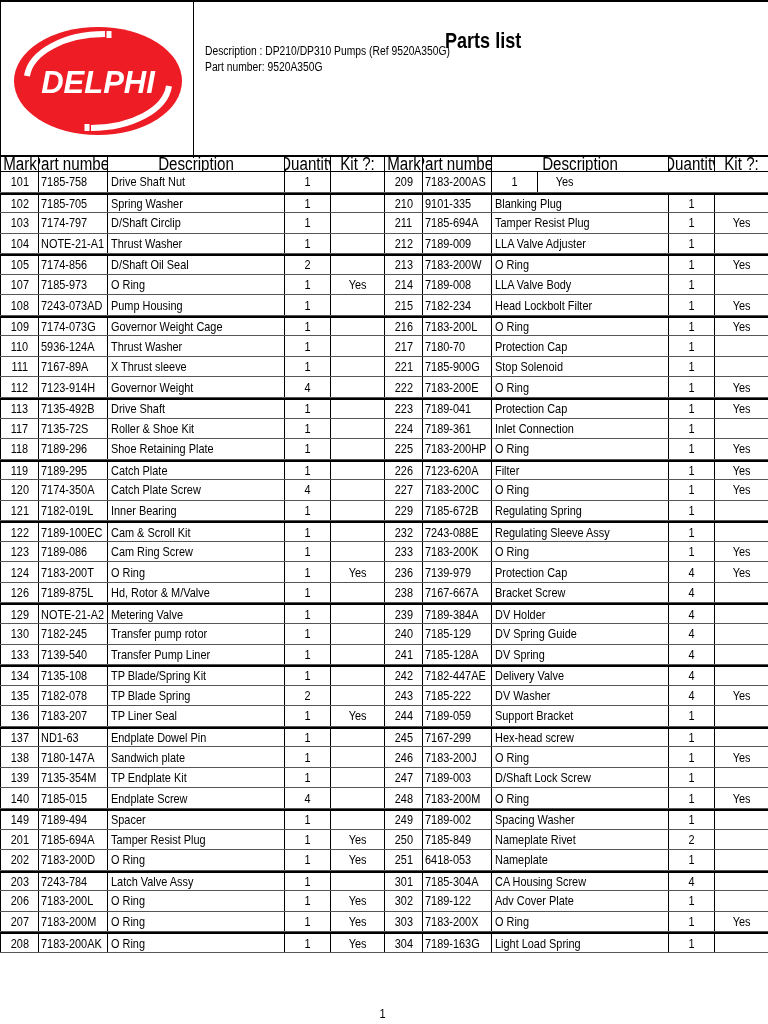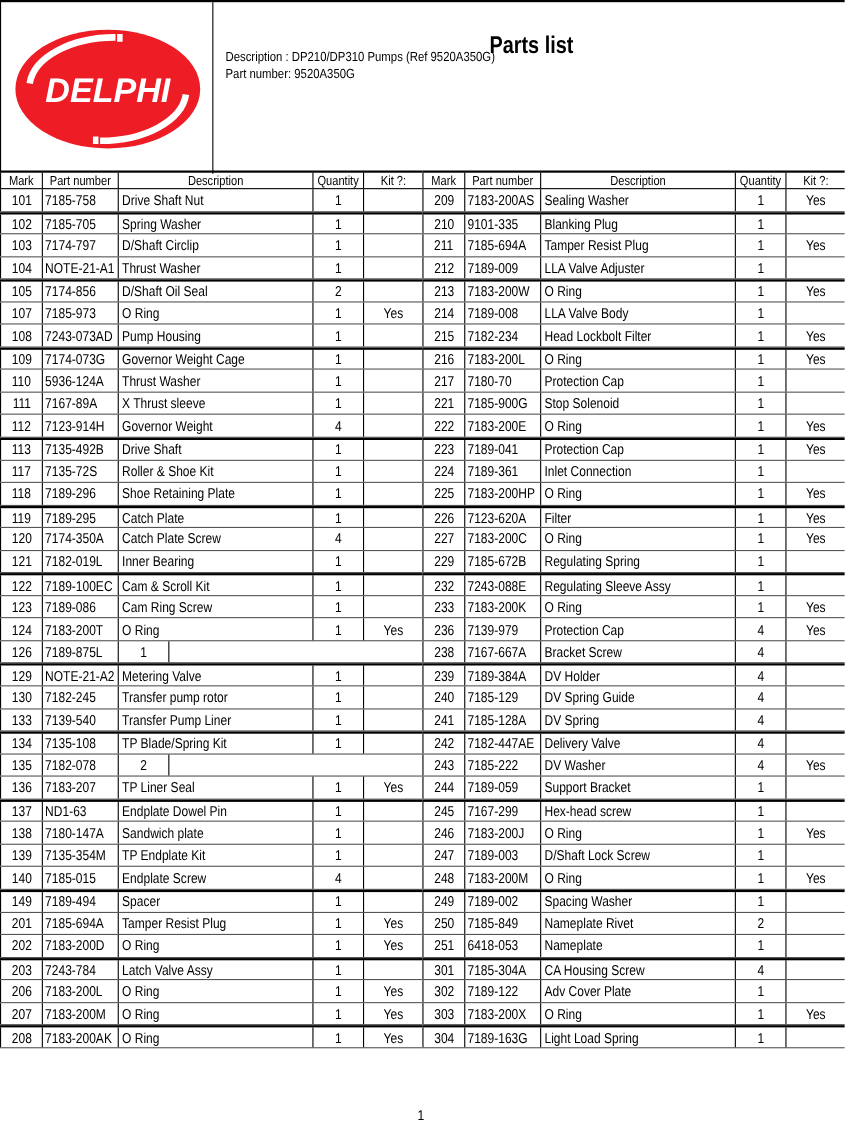--- a/index.html
+++ b/index.html
@@ -20,21 +20,21 @@
   }
   .desc-line { position: absolute; left: 204px; font-size: 12px; transform: scaleX(0.86); transform-origin: left; white-space: nowrap; }
   .title { position: absolute; left: 444px; top: 26px; font-size: 22px; font-weight: bold; transform: scaleX(0.82); transform-origin: left; white-space: nowrap; }
 
   .table-half { position: absolute; top: 155px; width: 384px; }
   .table-half.left { left: 0; }
   .table-half.right { left: 384px; }
 
   .row { position: relative; height: 20.55px; display: flex; border-bottom: 1px solid #555; font-size: 13px; }
   .row.thick { border-top: 2px solid #000; justify-content: flex-end; }
-  .row.head { height: 17px; border-top: 2px solid #000; border-bottom: 1px solid #000; font-size: 12px; }
+  .row.head { height: 17px; border-top: 2px solid #000; border-bottom: 1px solid #000; font-size: 18px; }
   .cell { border-left: 1px solid #000; height: 100%; display: flex; align-items: center; overflow: hidden; white-space: nowrap; }
   .cell span { display: inline-block; transform: scaleX(0.84); }
   .c-mark { width: 38px; justify-content: center; }
   .c-part { width: 69px; padding-left: 2px; }
   .c-part span { transform-origin: left; }
   .c-desc { width: 177px; padding-left: 3px; }
   .c-desc span { transform-origin: left; }
   .c-qty { width: 46px; justify-content: center; }
   .c-kit { width: 54px; justify-content: center; }
   .head .c-part, .head .c-desc { justify-content: center; padding-left: 0; align-items: center; }
@@ -420,20 +420,23 @@
         <span>Yes</span>
       </div>
     </div>
     <div class="row">
       <div class="cell c-mark">
         <span>126</span>
       </div>
       <div class="cell c-part">
         <span>7189-875L</span>
       </div>
+      <div class="cell c-desc">
+        <span>Hd, Rotor &amp; M/Valve</span>
+      </div>
       <div class="cell c-qty">
         <span>1</span>
       </div>
       <div class="cell c-kit">
         <span></span>
       </div>
     </div>
     <div class="row thick">
       <div class="cell c-mark">
         <span>129</span>
@@ -501,20 +504,23 @@
       <div class="cell c-kit">
         <span></span>
       </div>
     </div>
     <div class="row">
       <div class="cell c-mark">
         <span>135</span>
       </div>
       <div class="cell c-part">
         <span>7182-078</span>
+      </div>
+      <div class="cell c-desc">
+        <span>TP Blade Spring</span>
       </div>
       <div class="cell c-qty">
         <span>2</span>
       </div>
       <div class="cell c-kit">
         <span></span>
       </div>
     </div>
     <div class="row">
       <div class="cell c-mark">
@@ -740,23 +746,20 @@
         <span>Kit ?:</span>
       </div>
   </div>
 <div class="row">
       <div class="cell c-mark">
         <span>209</span>
       </div>
       <div class="cell c-part">
         <span>7183-200AS</span>
       </div>
-      <div class="cell c-desc">
-        <span>Sealing Washer</span>
-      </div>
       <div class="cell c-qty">
         <span>1</span>
       </div>
       <div class="cell c-kit">
         <span>Yes</span>
       </div>
     </div>
     <div class="row thick">
       <div class="cell c-mark">
         <span>210</span>

